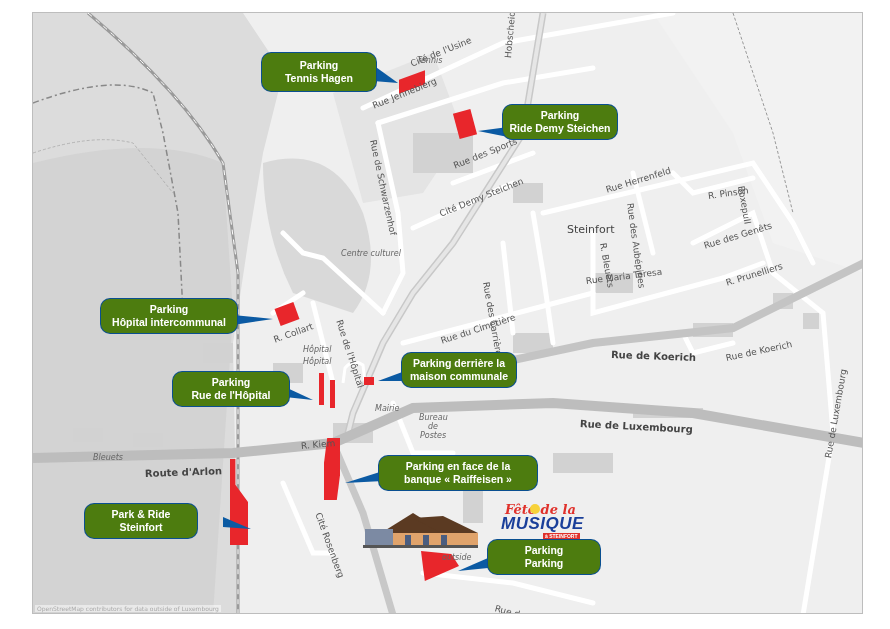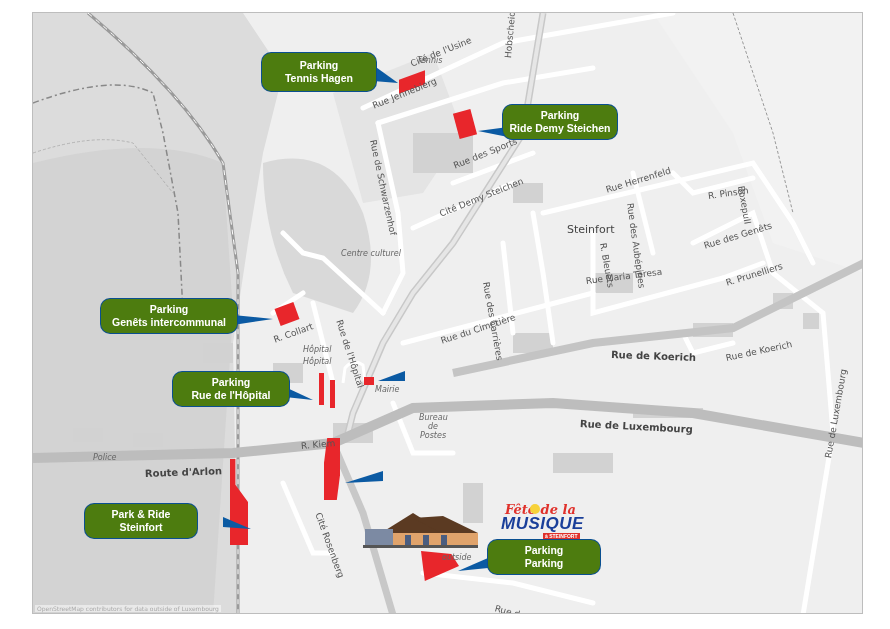--- a/index.html
+++ b/index.html
@@ -139,23 +139,23 @@
   <span class="street-label" style="left:241px; top:322px; transform:rotate(-20deg);">R. Collart</span>
   <span class="street-label" style="left:306px; top:302px; transform:rotate(72deg);">Rue de l'Hôpital</span>
   <span class="street-label" style="left:285px; top:495px; transform:rotate(70deg);">Cité Rosenberg</span>
   <span class="street-label" style="left:462px; top:590px; transform:rotate(15deg);">Rue de Hagen</span>
   <span class="street-label" style="left:795px; top:440px; transform:rotate(-80deg);">Rue de Luxembourg</span>
 
   <span class="place-label" style="left:384px; top:43px;">Tennis</span>
   <span class="place-label" style="left:268px; top:236px; width:60px;margin-left:40px;"><span>Centre culturel</span></span>
   <span class="place-label" style="left:270px; top:332px;">Hôpital</span>
   <span class="place-label" style="left:270px; top:344px;">Hôpital</span>
-  <span class="place-label" style="left:342px; top:372px;">Mairie</span>
+  <span class="place-label" style="left:342px; top:391px;">Mairie</span>
   <span class="place-label" style="left:386px; top:400px; width:28px; white-space:normal;"><span>Bureau de Postes</span></span>
-  <span class="place-label" style="left:60px; top:440px;">Police</span>
+  <span class="place-label" style="left:60px; top:440px;">Bleuets</span>
   <span class="place-label" style="left:409px; top:540px;">outside</span>
   <span class="town-label" style="left:534px; top:210px;">Steinfort</span>
 
   <svg class="base" width="831" height="602" viewBox="0 0 831 602" style="pointer-events:none;">
     <g fill="#0b5aa3">
       <polygon points="340,52 365,70 340,68"></polygon>
       <polygon points="475,114 445,118 475,124"></polygon>
       <polygon points="200,302 240,306 200,312"></polygon>
       <polygon points="252,374 280,387 252,384"></polygon>
       <polygon points="372,358 345,368 372,368"></polygon>
@@ -168,25 +168,33 @@
   <div class="callout" style="left:229px; top:40px; width:114px; height:38px;">
     <span>Parking</span>
     <span>Tennis Hagen</span>
   </div>
   <div class="callout" style="left:470px; top:92px; width:114px; height:34px;">
     <span>Parking</span>
     <span>Ride Demy Steichen</span>
   </div>
   <div class="callout" style="left:68px; top:286px; width:136px; height:34px;">
     <span>Parking</span>
-    <span>Genêts intercommunal</span>
+    <span>Hôpital intercommunal</span>
   </div>
   <div class="callout" style="left:140px; top:359px; width:116px; height:34px;">
     <span>Parking</span>
     <span>Rue de l'Hôpital</span>
+  </div>
+  <div class="callout" style="left:369px; top:340px; width:114px; height:34px;">
+    <span>Parking derrière la</span>
+    <span>maison communale</span>
+  </div>
+  <div class="callout" style="left:346px; top:443px; width:158px; height:34px;">
+    <span>Parking en face de la</span>
+    <span>banque « Raiffeisen »</span>
   </div>
   <div class="callout" style="left:52px; top:491px; width:112px; height:34px;">
     <span>Park &amp; Ride</span>
     <span>Steinfort</span>
   </div>
   <div class="callout" style="left:455px; top:527px; width:112px; height:34px;">
     <span>Parking</span>
     <span>Parking</span>
   </div>
 

